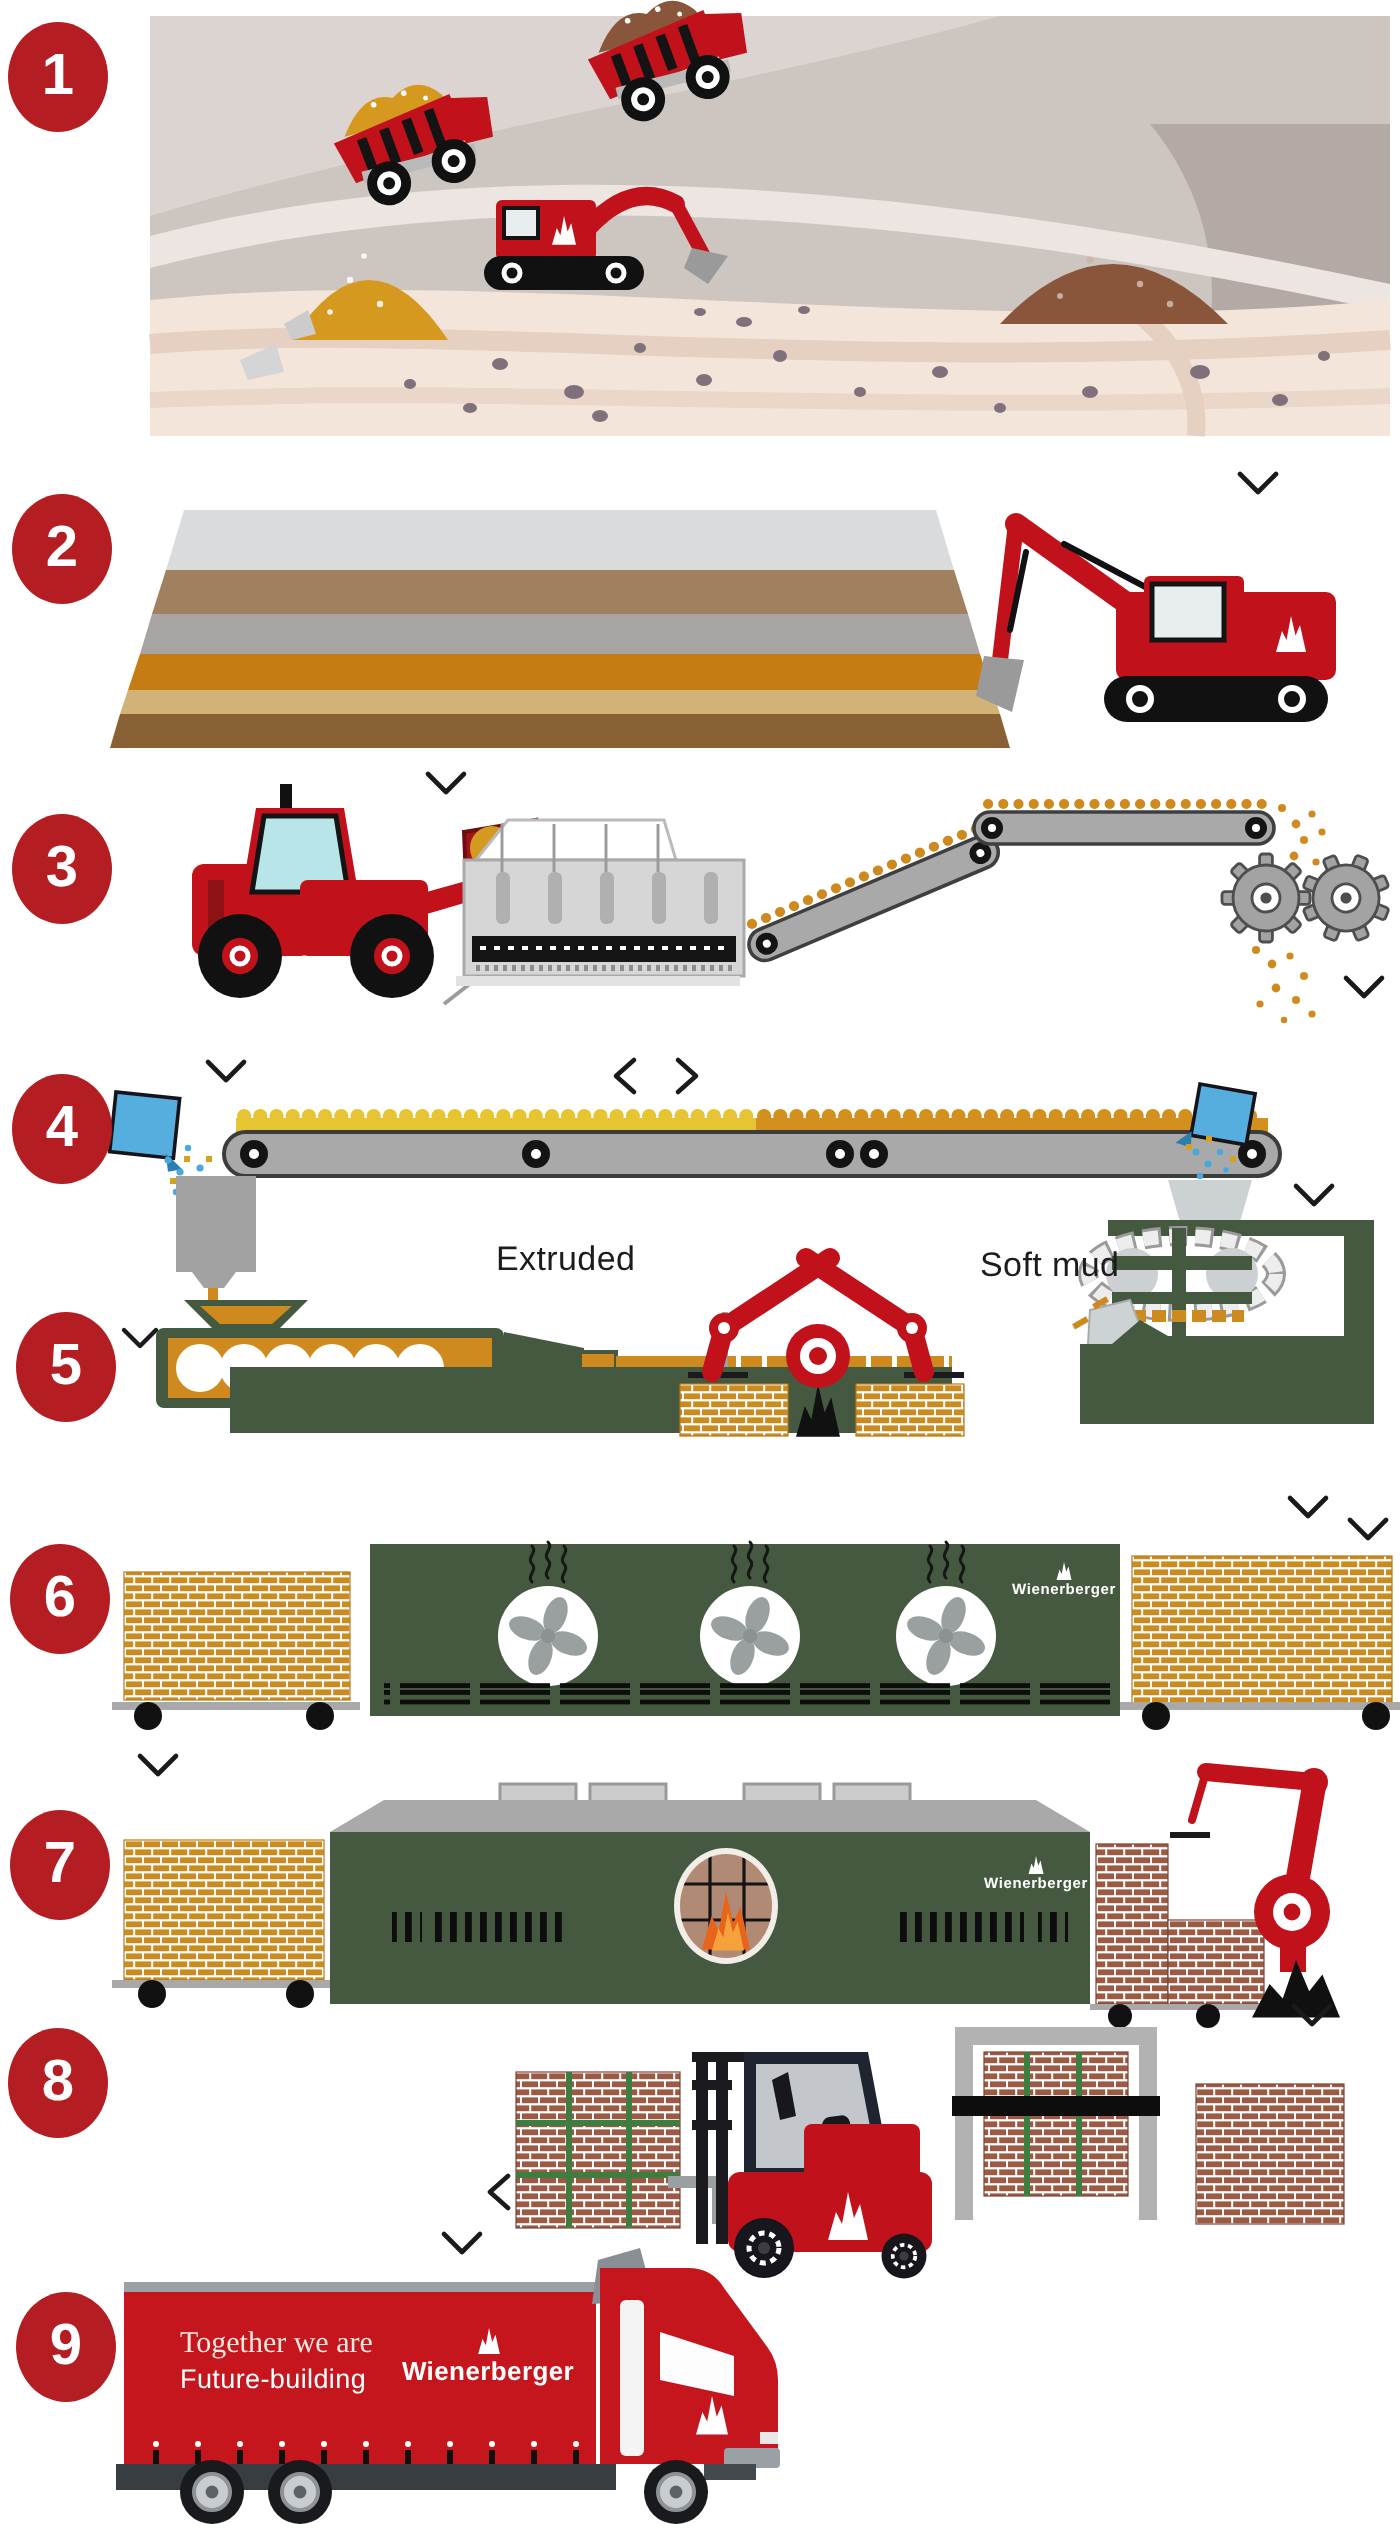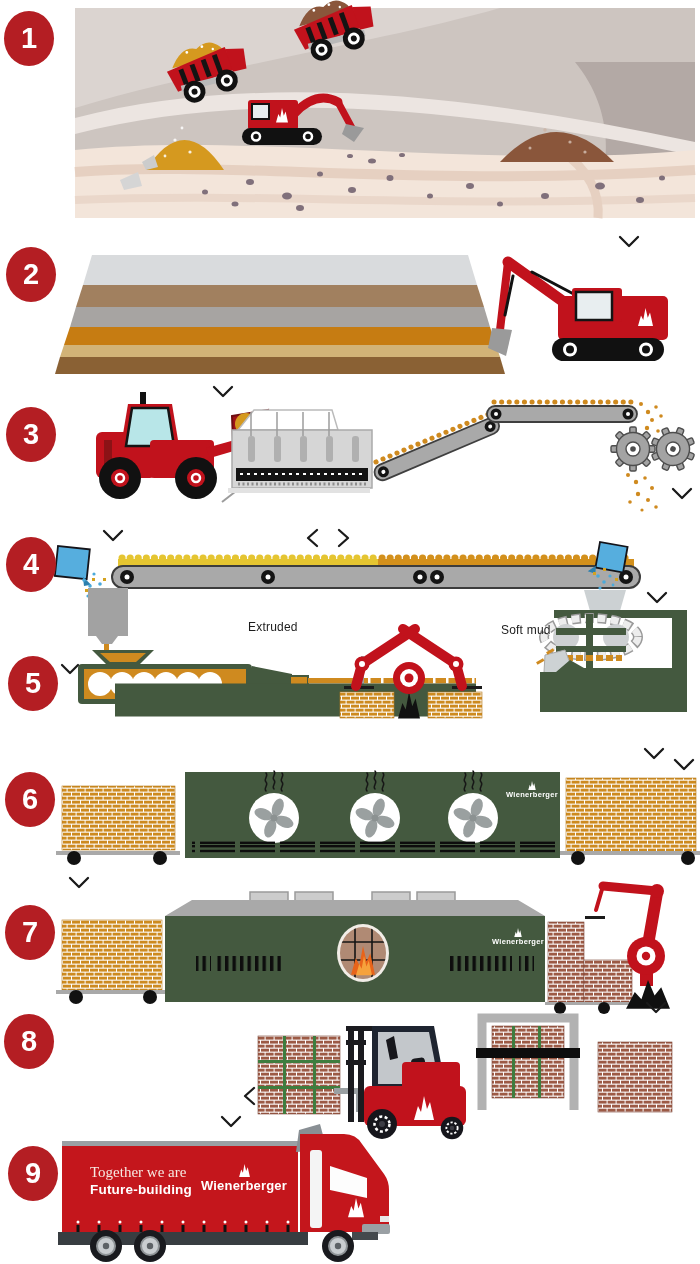--- a/index.html
+++ b/index.html
@@ -2,28 +2,28 @@
 <html><head>
 <meta charset="utf-8">
 <style>
   html,body{margin:0;padding:0;background:#fff;}
   .canvas{position:relative;width:700px;height:1264px;background:#ffffff;overflow:hidden;
           font-family:"Liberation Sans",sans-serif;}
   .canvas svg{display:block;}
   .badge{position:absolute;width:50px;height:55px;border-radius:50%;background:#b41e23;
          color:#fff;display:flex;align-items:center;justify-content:center;
          font-weight:bold;font-size:29px;}
-  .lbl{position:absolute;font-size:12px;color:#1c1c1c;letter-spacing:.2px;white-space:nowrap;}
+  .lbl{position:absolute;font-size:17px;color:#1c1c1c;letter-spacing:.2px;white-space:nowrap;}
   .chev{position:absolute;line-height:0;}
   .blogo{position:absolute;width:80px;color:#fff;text-align:center;line-height:1.1;}
   .blogo .bl-name{font-size:7.5px;font-weight:700;letter-spacing:.3px;}
   .blogo svg{display:block;margin:0 auto 1px auto;}
   .tk-tag{position:absolute;color:#fff;white-space:nowrap;}
   .tk-l1{font-family:"Liberation Serif",serif;font-size:15px;color:#f6e9e2;}
-  .tk-l2{font-size:13.5px;font-weight:700;letter-spacing:.2px;margin-top:1px;}
+  .tk-l2{font-size:13.5px;font-weight:400;letter-spacing:.2px;margin-top:1px;}
   .tk-logo{position:absolute;width:100px;color:#fff;text-align:center;}
   .tk-logo .name{font-size:13px;font-weight:700;letter-spacing:.2px;}
   .tk-logo svg{display:block;margin:0 auto 1px auto;}
 </style>
 </head>
 <body>
 
 <div class="canvas">
 
 <svg width="700" height="1264" viewBox="0 0 700 1264">
@@ -681,21 +681,21 @@
         <polyline points="12,2 3,10 12,18" fill="none" stroke="#1a1a1a" stroke-width="2.3" stroke-linecap="round" stroke-linejoin="round"></polyline>
       </svg>
     </span>
 <span class="chev" style="left:220px;top:1114px">
       <svg width="22" height="15">
         <polyline points="2,3 11,12 20,3" fill="none" stroke="#1a1a1a" stroke-width="2.3" stroke-linecap="round" stroke-linejoin="round"></polyline>
       </svg>
     </span>
 
 <div class="lbl" style="left:248px;top:620px">Extruded</div>
-<div class="lbl" style="left:501px;top:623px">Soft mud</div>
+<div class="lbl" style="left:490px;top:623px">Soft mud</div>
 
 <div class="blogo" style="left:492px;top:781px">
   <svg width="8" height="9" viewBox="0 0 10 12">
         <polygon points="0,12 2,5 3.5,8 5,0 6.5,6.5 8,3 10,12" fill="#ffffff"></polygon>
       </svg>
   <div class="bl-name">Wienerberger</div>
 </div>
 <div class="blogo" style="left:478px;top:928px">
   <svg width="8" height="9" viewBox="0 0 10 12">
         <polygon points="0,12 2,5 3.5,8 5,0 6.5,6.5 8,3 10,12" fill="#ffffff"></polygon>

